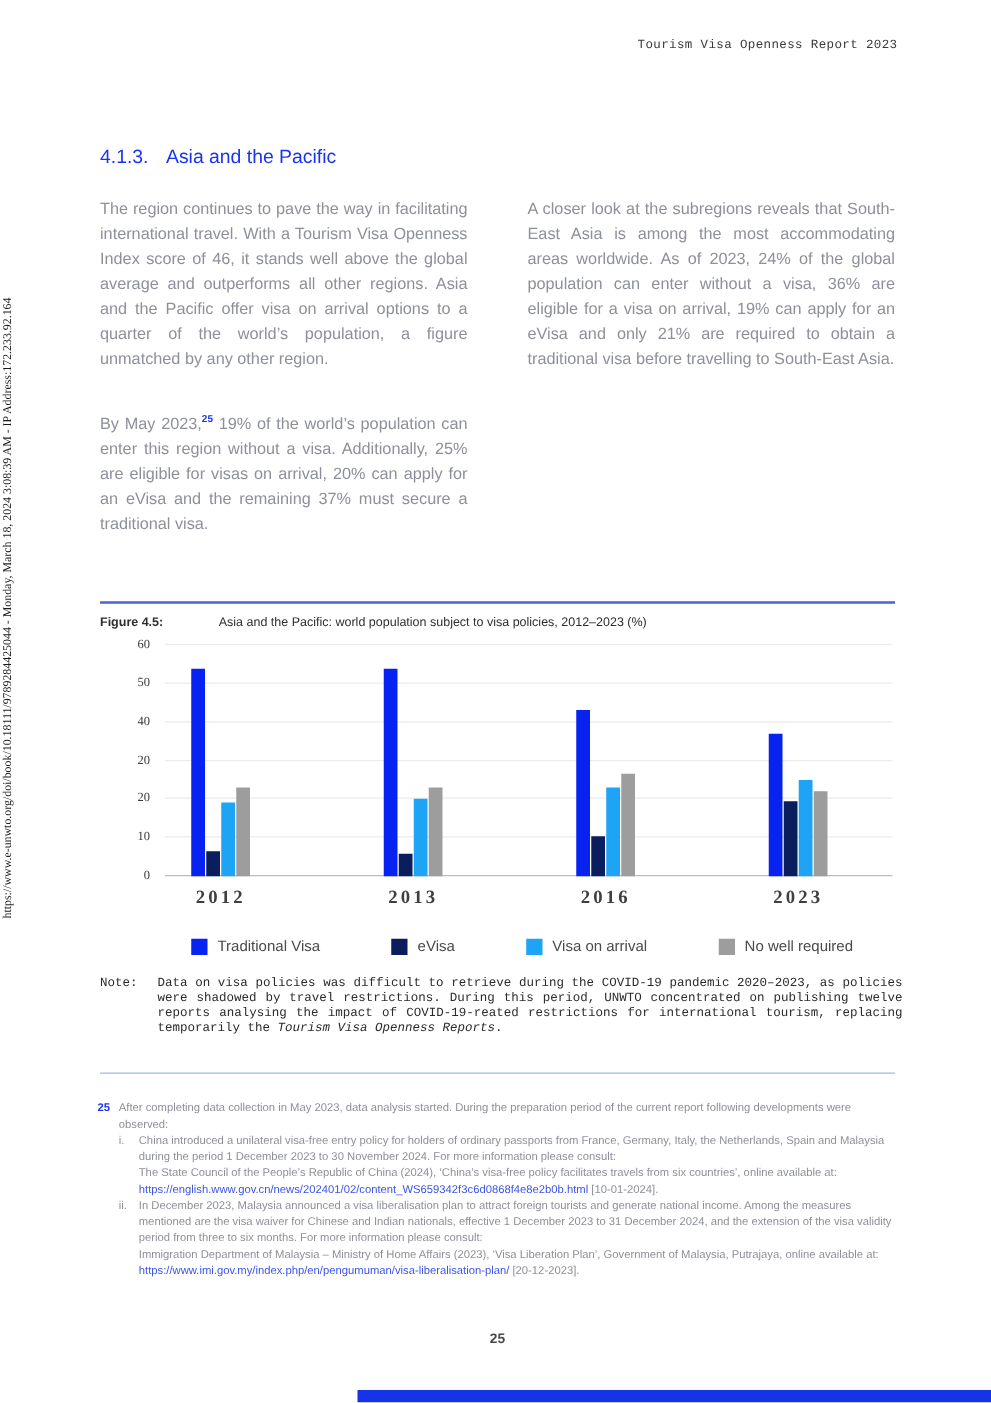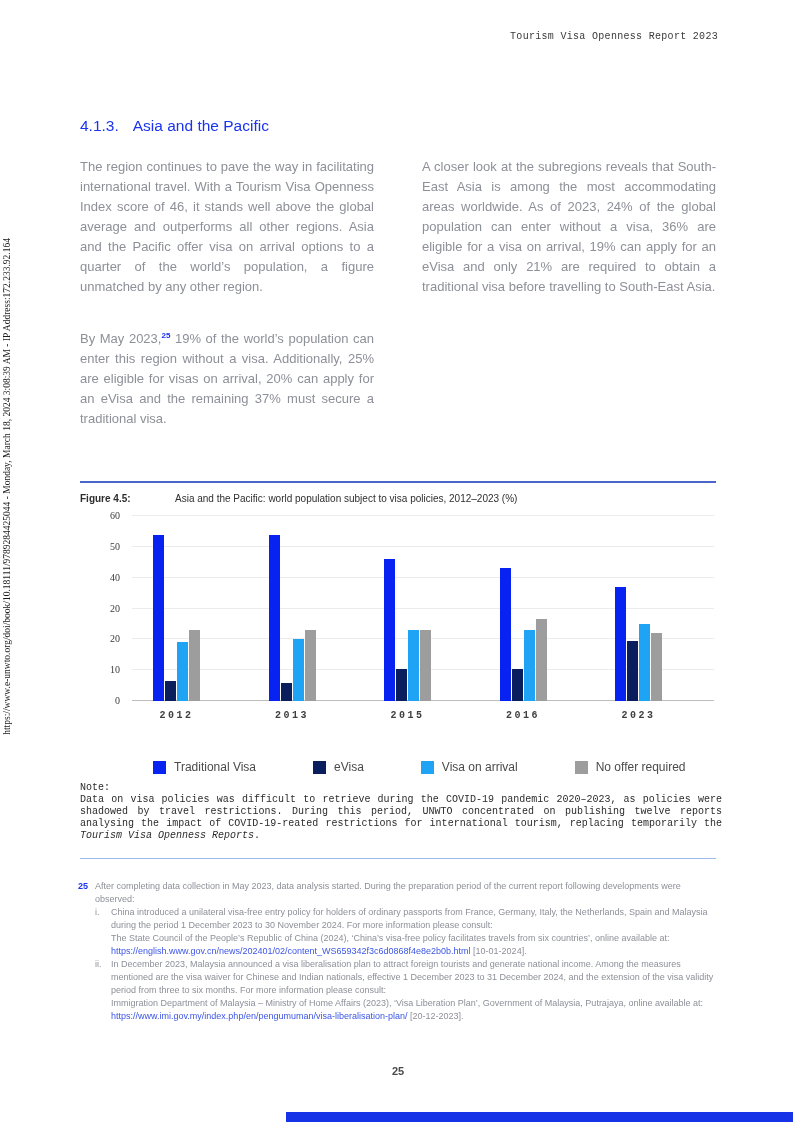--- a/index.html
+++ b/index.html
@@ -40,33 +40,33 @@
     font-family: Liberation Serif, serif; font-size: 10px; color: #3a3a3a;
   }
   .groups {
     position: absolute; inset: 0; display: flex; align-items: flex-end;
     justify-content: space-between; padding: 0 52px 0 21px;
   }
   .group { position: relative; display: flex; align-items: flex-end; gap: 1px; height: 100%; }
   .bar { width: 11px; }
   .xlabel {
     position: absolute; top: calc(100% + 9px); left: 50%; transform: translateX(-50%);
-    font-family: Liberation Mono, monospace; font-weight: bold; font-size: 10px;
+    font-family: Liberation Serif, serif; font-weight: bold; font-size: 15px;
     letter-spacing: 2.5px; color: #3f3f3f; white-space: nowrap;
   }
-  .legend { display: flex; align-items: center; margin: 20px 0 0 73px; gap: 57px; }
+  .legend { display: flex; align-items: center; margin: 10px 0 0 73px; gap: 57px; }
   .legend-item { display: flex; align-items: center; gap: 8px; }
   .legend-swatch { width: 13px; height: 13px; }
   .legend-label { font-size: 12px; color: #4a4a4a; }
 
   .note-block {
     position: absolute; left: 80px; top: 782px; width: 642px;
     font-family: "Liberation Mono", monospace; font-size: 10px; line-height: 12px; color: #2b2b2b;
   }
-  .note-row { display: flex; flex-direction: column; }
+  .note-row { display: flex; }
   .note-label { width: 46px; flex: none; }
   .note-text { flex: 1; text-align: justify; }
   .note-text .italic { font-style: italic; }
 
   .separator { position: absolute; left: 80px; top: 858px; width: 636px; height: 1px; background: #9db9e9; }
 
   .footnotes { position: absolute; left: 78px; top: 880px; width: 640px; font-size: 9px; line-height: 13px; color: #8d9098; }
   .fn { display: flex; }
   .fn-num { width: 17px; flex: none; color: #1a33ef; font-weight: bold; }
   .fn-body { flex: 1; }
@@ -130,27 +130,20 @@
             <div class="xlabel">2012</div>
           </div>
           <div class="group">
             <div class="bar" title="Traditional Visa 2013: 54" style="height: 90%; background: rgb(8, 34, 242);"></div>
             <div class="bar" title="eVisa 2013: 6" style="height: 10%; background: rgb(10, 30, 94);"></div>
             <div class="bar" title="Visa on arrival 2013: 20" style="height: 33.3333%; background: rgb(31, 163, 245);"></div>
             <div class="bar" title="No visa required 2013: 23" style="height: 38.3333%; background: rgb(157, 157, 157);"></div>
             <div class="xlabel">2013</div>
           </div>
           <div class="group">
-            <div class="bar" title="Traditional Visa 2015: 46" style="height: 76.6667%; background: rgb(8, 34, 242);"></div>
-            <div class="bar" title="eVisa 2015: 10.5" style="height: 17.5%; background: rgb(10, 30, 94);"></div>
-            <div class="bar" title="Visa on arrival 2015: 23" style="height: 38.3333%; background: rgb(31, 163, 245);"></div>
-            <div class="bar" title="No visa required 2015: 23" style="height: 38.3333%; background: rgb(157, 157, 157);"></div>
-            <div class="xlabel">2015</div>
-          </div>
-          <div class="group">
             <div class="bar" title="Traditional Visa 2016: 43" style="height: 71.6667%; background: rgb(8, 34, 242);"></div>
             <div class="bar" title="eVisa 2016: 10.5" style="height: 17.5%; background: rgb(10, 30, 94);"></div>
             <div class="bar" title="Visa on arrival 2016: 23" style="height: 38.3333%; background: rgb(31, 163, 245);"></div>
             <div class="bar" title="No visa required 2016: 26.5" style="height: 44.1667%; background: rgb(157, 157, 157);"></div>
             <div class="xlabel">2016</div>
           </div>
           <div class="group">
             <div class="bar" title="Traditional Visa 2023: 37" style="height: 61.6667%; background: rgb(8, 34, 242);"></div>
             <div class="bar" title="eVisa 2023: 19.5" style="height: 32.5%; background: rgb(10, 30, 94);"></div>
             <div class="bar" title="Visa on arrival 2023: 25" style="height: 41.6667%; background: rgb(31, 163, 245);"></div>
@@ -168,21 +161,21 @@
       <div class="legend-item">
         <div class="legend-swatch" style="background: rgb(10, 30, 94);"></div>
         <div class="legend-label">eVisa</div>
       </div>
       <div class="legend-item">
         <div class="legend-swatch" style="background: rgb(31, 163, 245);"></div>
         <div class="legend-label">Visa on arrival</div>
       </div>
       <div class="legend-item">
         <div class="legend-swatch" style="background: rgb(157, 157, 157);"></div>
-        <div class="legend-label">No offer required</div>
+        <div class="legend-label">No well required</div>
       </div>
     </div>
 </div>
 
 <div class="note-block">
   <div class="note-row">
     <div class="note-label">Note:</div>
     <div class="note-text"><span>Data on visa policies was difficult to retrieve during the COVID-19 pandemic 2020–2023, as policies were shadowed by travel restrictions. During this period, UNWTO concentrated on publishing twelve reports analysing the impact of COVID-19-reated restrictions for international tourism, replacing temporarily the </span><span class="italic">Tourism Visa Openness Reports</span><span>.</span></div>
   </div>
 </div>

